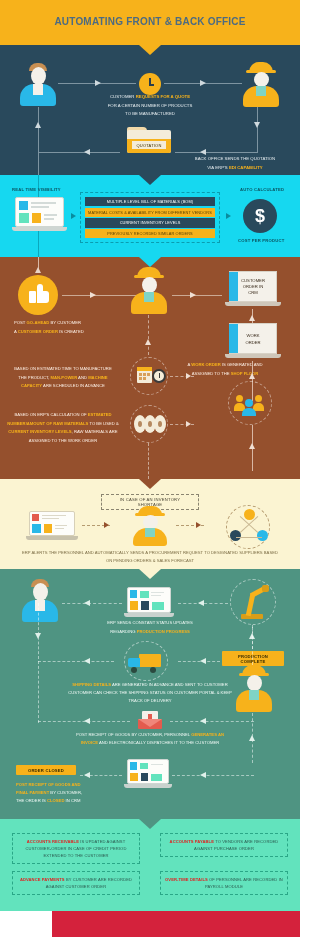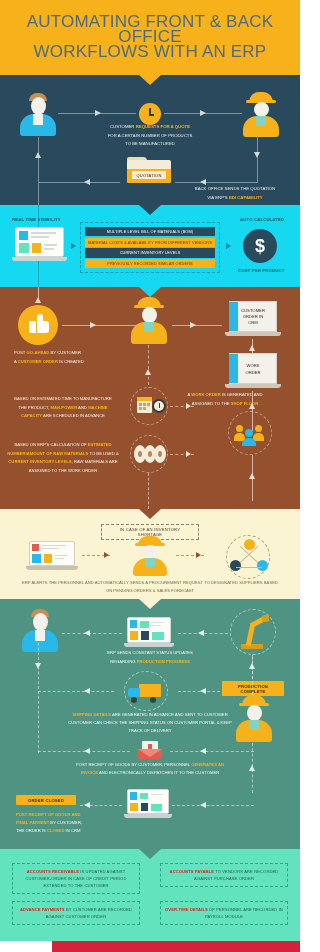--- a/index.html
+++ b/index.html
@@ -16,21 +16,21 @@
     position:absolute; left:50%; transform:translateX(-50%);
     width:0; height:0; border-left:11px solid transparent;
     border-right:11px solid transparent; z-index:6;
   }
 
   
   .header {
     background:#f7b21b; padding:14px 16px 16px; text-align:center;
   }
   .header h1 {
-    color:#4c6b82; font-size:17px; font-weight:normal; letter-spacing:.2px;
+    color:#4c6b82; font-size:10px; font-weight:bold; letter-spacing:.2px;
     line-height:15px; text-transform:uppercase;
   }
   .header h2 {
     margin-top:11px; color:#2a3d4c; font-size:10.4px; font-weight:bold;
     letter-spacing:.2px; text-transform:uppercase;
   }
 
   
   .s1 { background:#29495c; height:130px; }
   .s1 .notch-top { top:0; border-top:10px solid #f7b21b; }
@@ -98,21 +98,20 @@
   .dlinev { position:absolute; border-left:1px dashed rgba(255,255,255,.5); }
 </style>
 </head>
 <body>
 
 <div class="page">
 
   <div class="header band">
     <h1>
       <span>AUTOMATING FRONT &amp; BACK OFFICE</span><br>
-      <span>WORKFLOWS WITH AN ERP</span>
     </h1>
   </div>
 
   <div class="s1 band" style="position:relative;">
     <div class="notch notch-top"></div>
 
     <div class="person" style="left:20px; top:20px;">
       <div style="position:absolute;left:9px;top:-2px;width:18px;height:8px;background:#c88f52;border-radius:9px 9px 0 0;"></div>
       <div class="head" style="position:absolute;left:10.5px;top:2px;width:15px;height:18px;"></div>
       <div class="body-sh" style="position:absolute;left:0;top:19px;width:36px;height:22px;background:#29b8e8;"></div>

